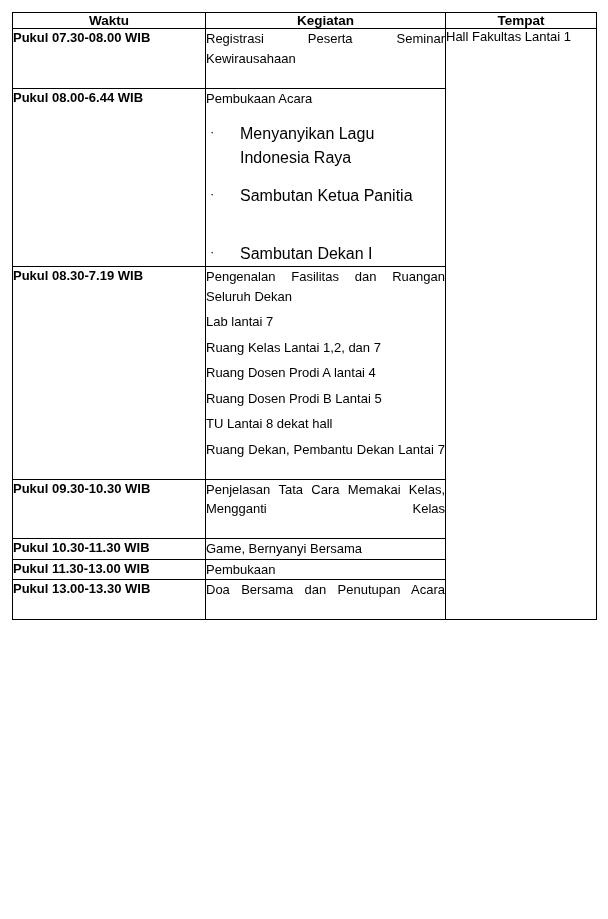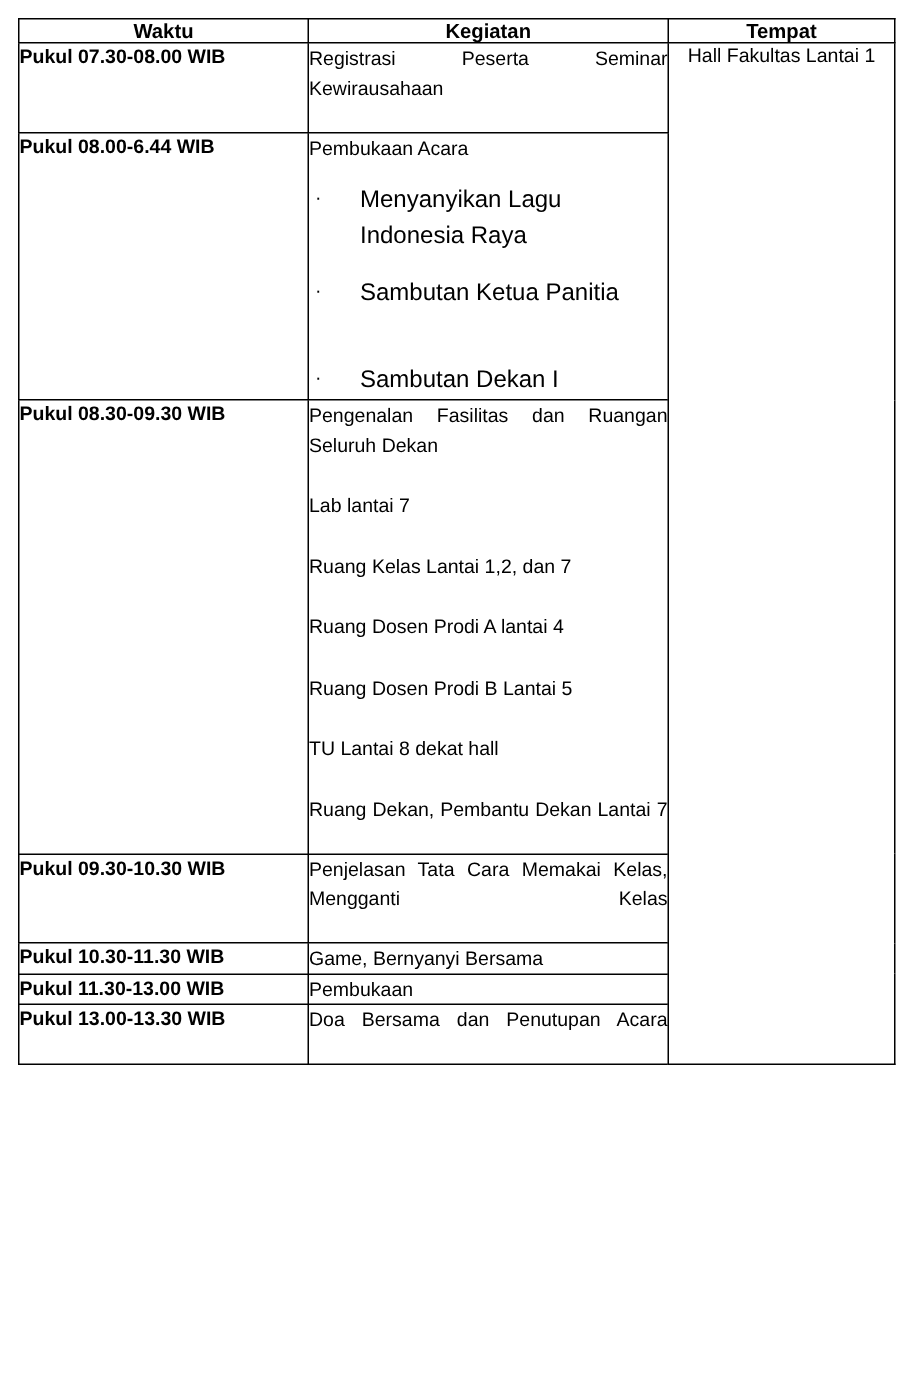--- a/index.html
+++ b/index.html
@@ -55,21 +55,21 @@
     font-size: 13px;
     padding: 12px 12px 12px 11px;
     line-height: 1.5;
   }
   .act-cell p {
     margin: 0 0 0 0;
     text-align: justify;
     text-justify: inter-word;
   }
   .act-cell p + p {
-    margin-top: 21px;
+    margin-top: 6px;
   }
   .act-cell p.justify-spread {
     text-align: justify;
   }
   .act-cell p.justify-spread:after {
     content: "";
     display: inline-block;
     width: 100%;
   }
   
@@ -88,21 +88,21 @@
     flex: 1 1 auto;
     font-size: 16px;
     line-height: 1.5;
   }
   .bullet.tall {
     margin-top: 34px;
   }
   
   .place-cell {
     font-size: 13px;
-    text-align: center;
+    text-align: left;
     vertical-align: middle;
     padding: 6px 8px;
   }
 </style>
 </head>
 <body>
 
 <div class="page">
   <table class="schedule">
     <colgroup>
@@ -138,21 +138,21 @@
             <span class="bullet-text">Sambutan Ketua Panitia</span>
           </div>
           <div class="bullet tall">
             <span class="bullet-mark">·</span>
             <span class="bullet-text">Sambutan Dekan I</span>
           </div>
         </td>
       </tr>
 
       <tr>
-        <td class="time-cell">Pukul 08.30-09.30 WIB</td>
+        <td class="time-cell">Pukul 08.30-7.19 WIB</td>
         <td class="act-cell">
           <p>Pengenalan Fasilitas dan Ruangan Seluruh Dekan</p>
           <p>Lab lantai 7</p>
           <p>Ruang Kelas Lantai 1,2, dan 7</p>
           <p>Ruang Dosen Prodi A lantai 4</p>
           <p>Ruang Dosen Prodi B Lantai 5</p>
           <p>TU Lantai 8 dekat hall</p>
           <p class="justify-spread">Ruang Dekan, Pembantu Dekan Lantai 7</p>
         </td>
       </tr>

